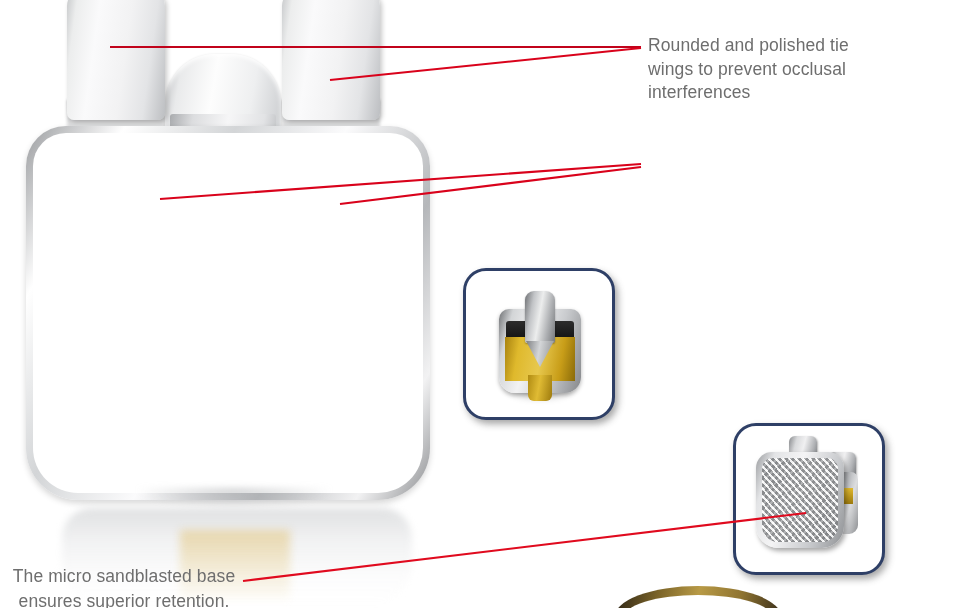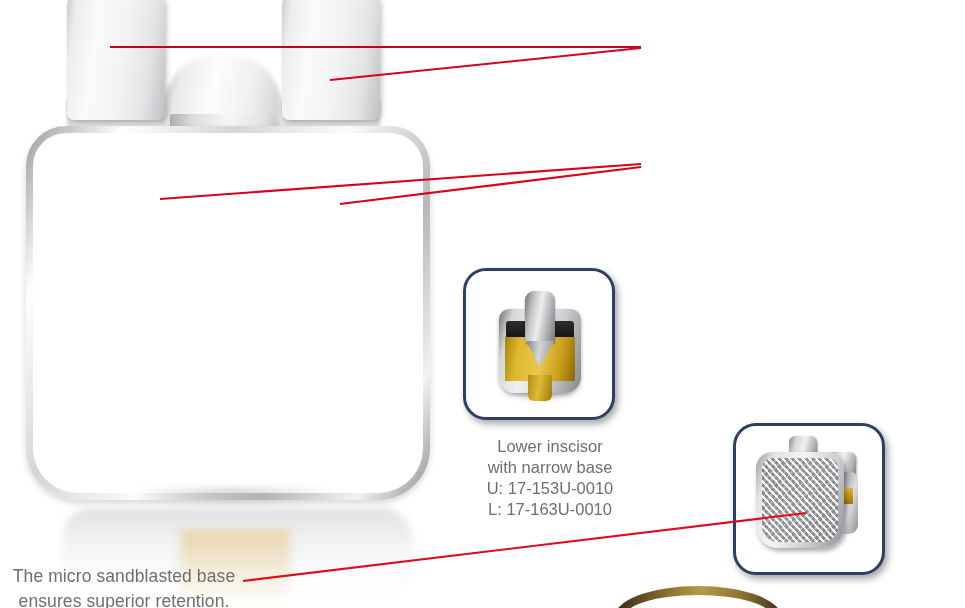--- a/index.html
+++ b/index.html
@@ -356,24 +356,20 @@
       <div class="li-shadow"></div>
       <div class="li-base"></div>
       <div class="li-dark"></div>
       <div class="li-gold"></div>
       <div class="li-gold-tab"></div>
       <div class="li-clip"></div>
       <div class="li-clip-tip"></div>
     </div>
   </div>
 
-  <div class="inset-caption">Lower inscisor
-with narrow base
-U: 17-153U-0010
-L: 17-163U-0010</div>
 
   <div class="inset" id="inset-sandblasted-base" style="left: 733px; top: 423px; width: 146px; height: 146px; border-color: rgb(46, 63, 102);">
     <div class="sb">
       <div class="sb-wing" id="sb-wing-top"></div>
       <div class="sb-wing" id="sb-wing-bottom"></div>
       <div class="sb-side"></div>
       <div class="sb-side-gold"></div>
       <div class="sb-pad">
         <div class="sb-mesh"></div>
       </div>
@@ -383,18 +379,21 @@
   <div class="bottom-artifact"></div>
 
   <svg class="leaders" viewBox="0 0 965 608">
     <line id="ll-0" x1="110" y1="47" x2="641" y2="47" stroke="#c1031b" stroke-width="2.1"></line>
     <line id="ll-1" x1="330" y1="80" x2="641" y2="48" stroke="#d9021b" stroke-width="2.1"></line>
     <line id="ll-2" x1="160" y1="199" x2="641" y2="164" stroke="#d9021b" stroke-width="2.1"></line>
     <line id="ll-3" x1="340" y1="204" x2="641" y2="167" stroke="#d9021b" stroke-width="2.1"></line>
     <line id="ll-4" x1="243" y1="581" x2="806" y2="513" stroke="#e00a1e" stroke-width="2.1"></line>
   </svg>
 
+  <div class="callout" id="callout-tiewings" style="left: 648px; top: 34px;">Rounded and polished tie
+wings to prevent occlusal
+interferences</div>
 
 
   <div class="callout" id="callout-base" style="left: 4px; top: 564px;">The micro sandblasted base
 ensures superior retention.</div>
 
 </div>
 
 </body></html>

